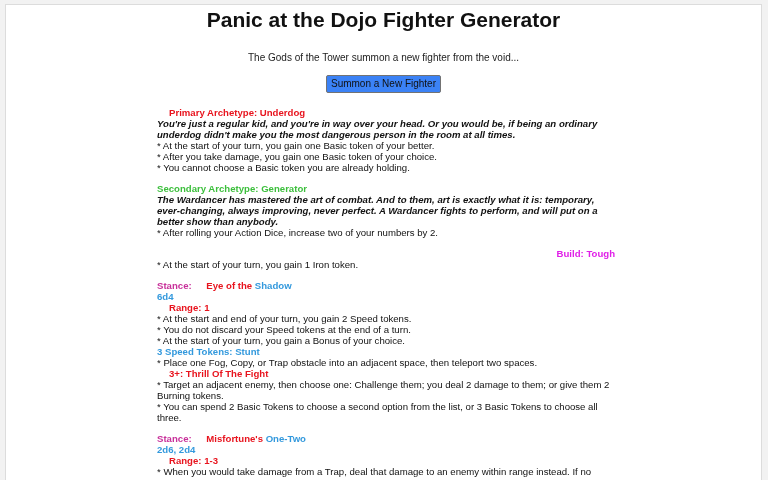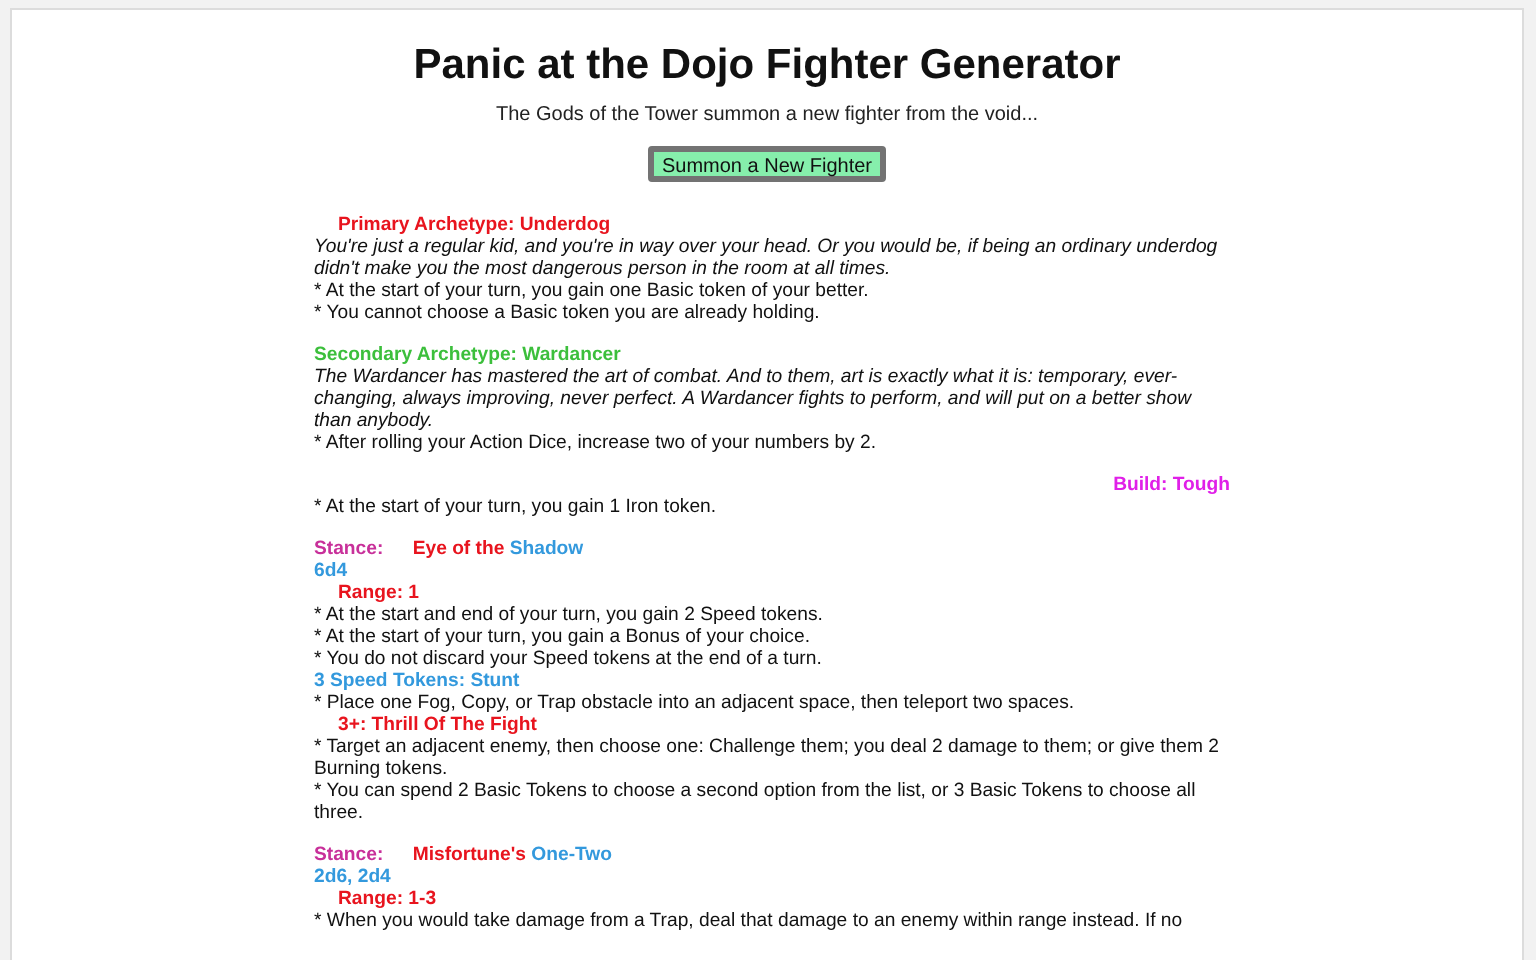--- a/index.html
+++ b/index.html
@@ -21,21 +21,21 @@
       width: 757px;
       height: 486px;
       background: #ffffff;
       border: 1px solid #dcdcdc;
       box-sizing: border-box;
       overflow: hidden;
     }
     .title {
       margin: 0;
       position: absolute;
-      top: 16px;
+      top: 3px;
       left: 0;
       right: 0;
       text-align: center;
       font-size: 21px;
       font-weight: bold;
       color: #111;
       line-height: 24px;
     }
     .subtitle {
       position: absolute;
@@ -53,81 +53,82 @@
       left: 0;
       right: 0;
       text-align: center;
     }
     .summon-btn {
       font-family: "Liberation Sans", sans-serif;
       font-size: 10px;
       padding: 2px 4px;
       height: 18px;
       line-height: 11px;
-      background: #86efac;
+      background: #3b82f6;
       color: #111;
-      border: 3px solid #737373;
+      border: 1px solid #737373;
       border-radius: 2px;
       cursor: pointer;
     }
     .content {
       position: absolute;
       left: 151px;
       top: 102px;
       width: 458px;
       font-size: 9.6px;
       line-height: 11px;
     }
     .section { margin-bottom: 10px; }
     .hdr { font-weight: bold; display: block; }
     .red { color: #e8141e; margin-left: 12px; }
     .green { color: #3cbf3c; }
     .magenta { color: #e020e8; text-align: right; }
     .stance { color: #c8309a; text-align: center; }
     .blue { color: #3399dd; }
-    .italic { font-style: italic; }
+    .italic { font-style: italic; font-weight: bold; }
     .line { display: block; }
   </style>
 </head>
 <body>
 
 <div class="page">
   <h1 class="title">Panic at the Dojo Fighter Generator</h1>
   <div class="subtitle">The Gods of the Tower summon a new fighter from the void...</div>
   <div class="btn-wrap">
     <button class="summon-btn">Summon a New Fighter</button>
   </div>
 
   <div class="content">
 
     <div class="section">
       <span class="hdr red">Primary Archetype: Underdog</span>
       <span class="line italic">You're just a regular kid, and you're in way over your head. Or you would be, if being an ordinary underdog didn't make you the most dangerous person in the room at all times.</span>
       <span class="line">* At the start of your turn, you gain one Basic token of your better.</span>
+      <span class="line">* After you take damage, you gain one Basic token of your choice.</span>
       <span class="line">* You cannot choose a Basic token you are already holding.</span>
     </div>
 
     <div class="section">
-      <span class="hdr green">Secondary Archetype: Wardancer</span>
+      <span class="hdr green">Secondary Archetype: Generator</span>
       <span class="line italic">The Wardancer has mastered the art of combat. And to them, art is exactly what it is: temporary, ever-changing, always improving, never perfect. A Wardancer fights to perform, and will put on a better show than anybody.</span>
       <span class="line">* After rolling your Action Dice, increase two of your numbers by 2.</span>
     </div>
 
     <div class="section">
       <span class="hdr magenta">Build: Tough</span>
       <span class="line">* At the start of your turn, you gain 1 Iron token.</span>
     </div>
 
     <div class="section">
       <span class="hdr"><span class="stance">Stance: </span><span class="red">Eye of the </span><span class="blue">Shadow</span></span>
       <span class="hdr blue">6d4</span>
       <span class="hdr red">Range: 1</span>
       <span class="line">* At the start and end of your turn, you gain 2 Speed tokens.</span>
+      <span class="line">* You do not discard your Speed tokens at the end of a turn.</span>
       <span class="line">* At the start of your turn, you gain a Bonus of your choice.</span>
-      <span class="line">* You do not discard your Speed tokens at the end of a turn.</span>
       <span class="hdr blue">3 Speed Tokens: Stunt</span>
       <span class="line">* Place one Fog, Copy, or Trap obstacle into an adjacent space, then teleport two spaces.</span>
       <span class="hdr red">3+: Thrill Of The Fight</span>
       <span class="line">* Target an adjacent enemy, then choose one: Challenge them; you deal 2 damage to them; or give them 2 Burning tokens.</span>
       <span class="line">* You can spend 2 Basic Tokens to choose a second option from the list, or 3 Basic Tokens to choose all three.</span>
     </div>
 
     <div class="section">
       <span class="hdr"><span class="stance">Stance: </span><span class="red">Misfortune's </span><span class="blue">One-Two</span></span>
       <span class="hdr blue">2d6, 2d4</span>

